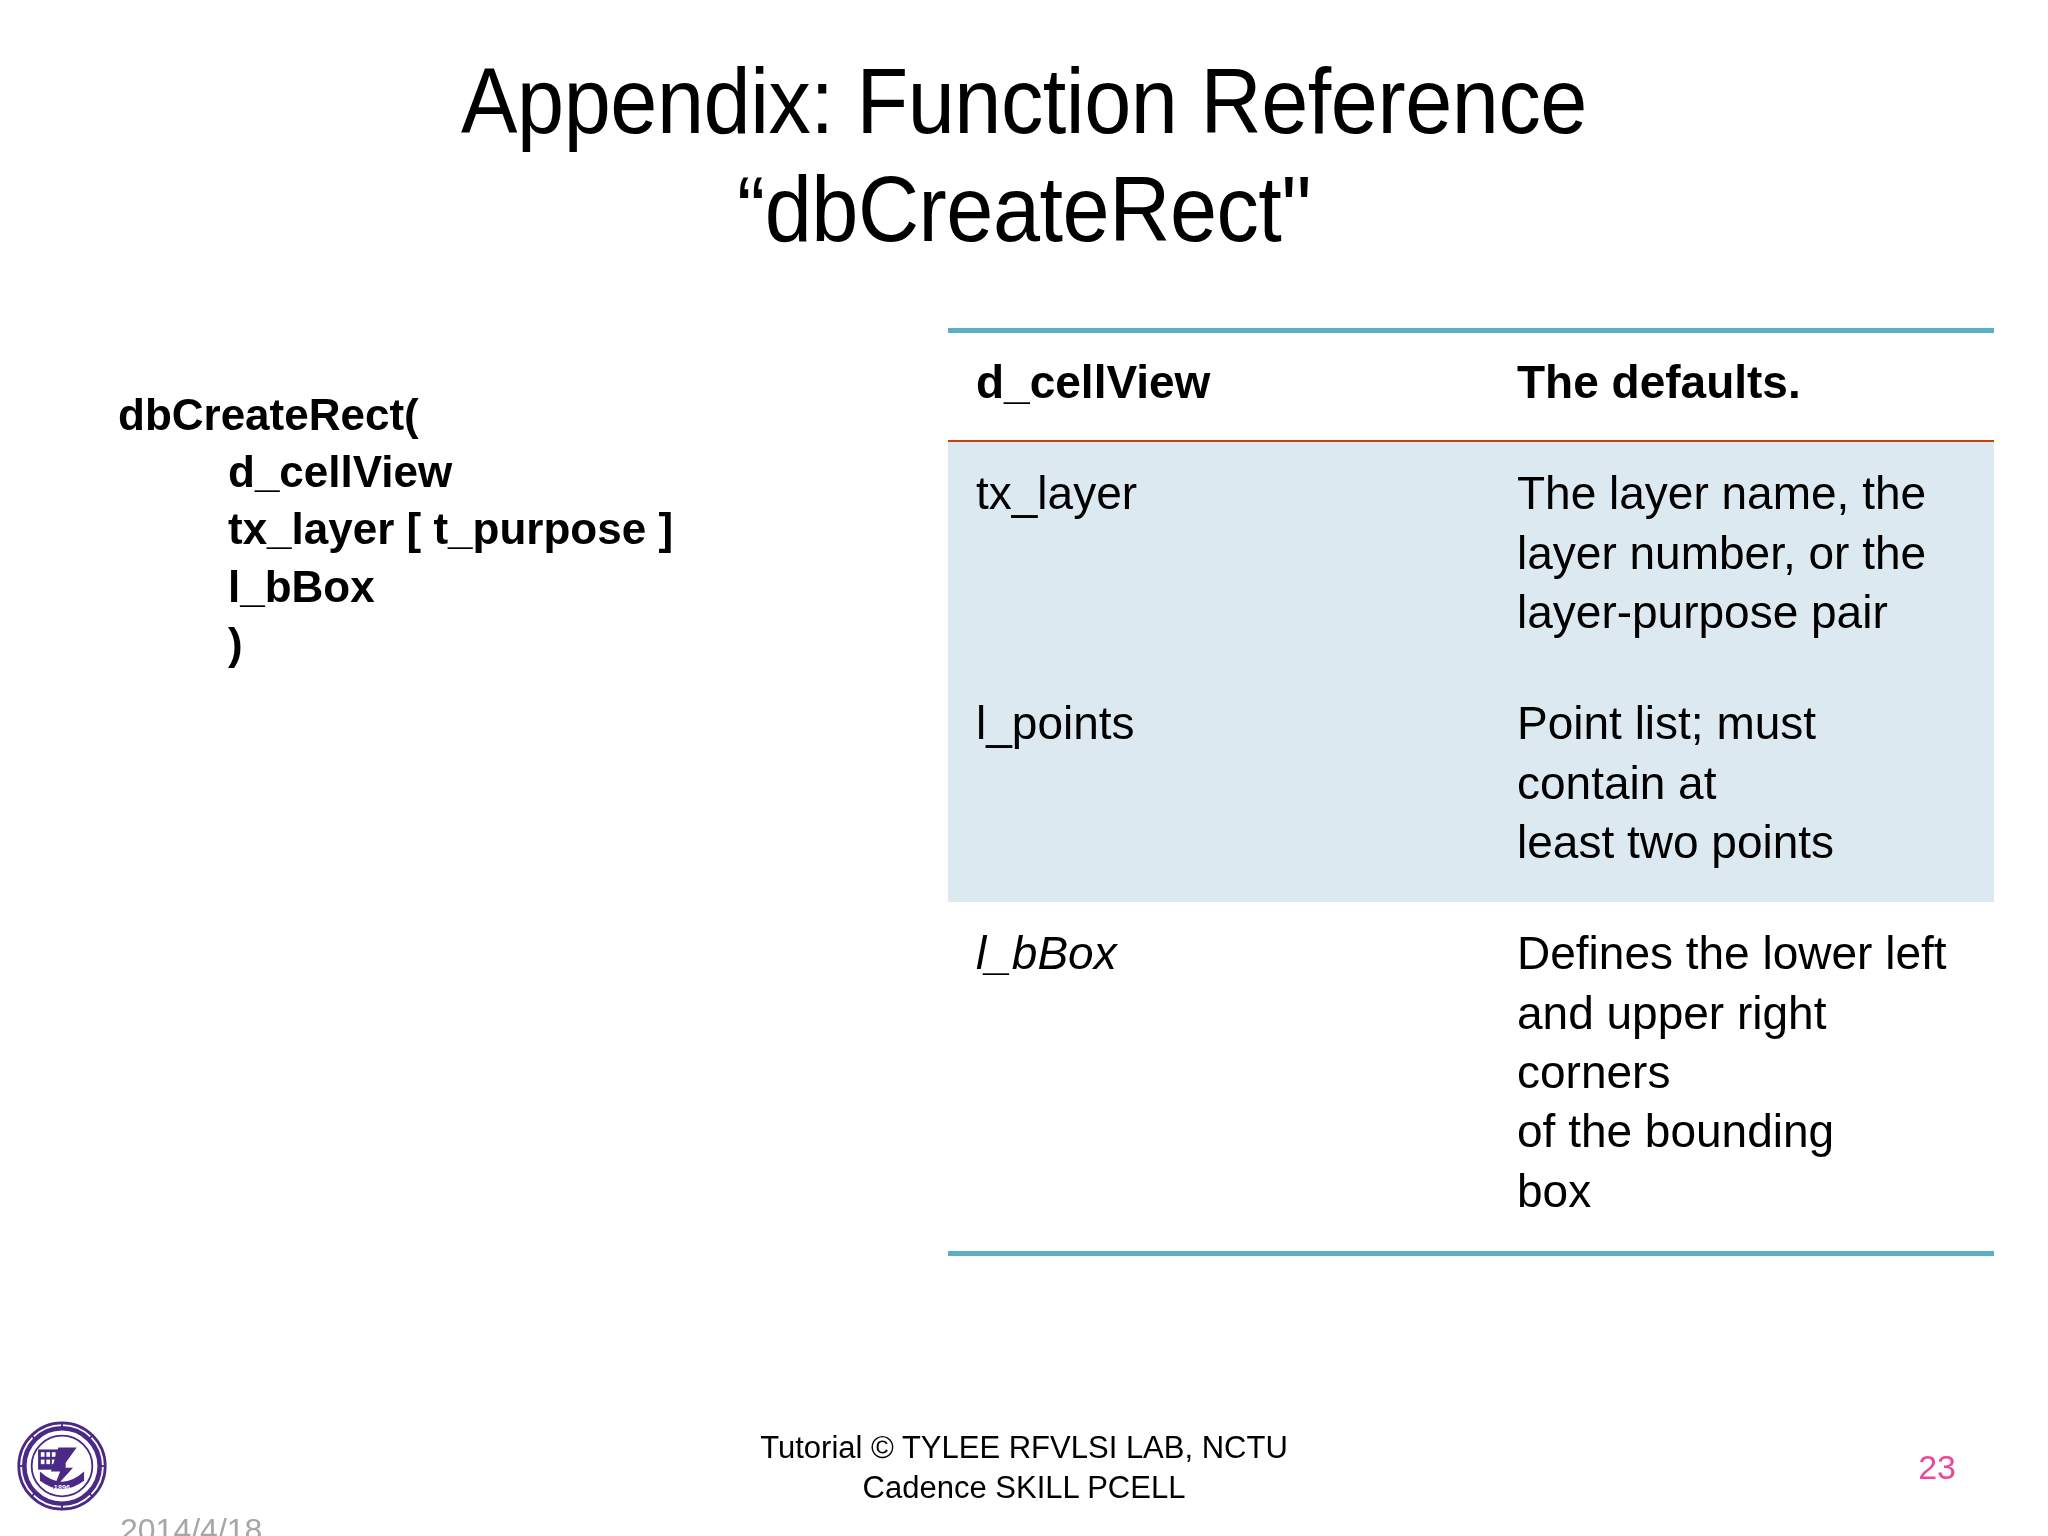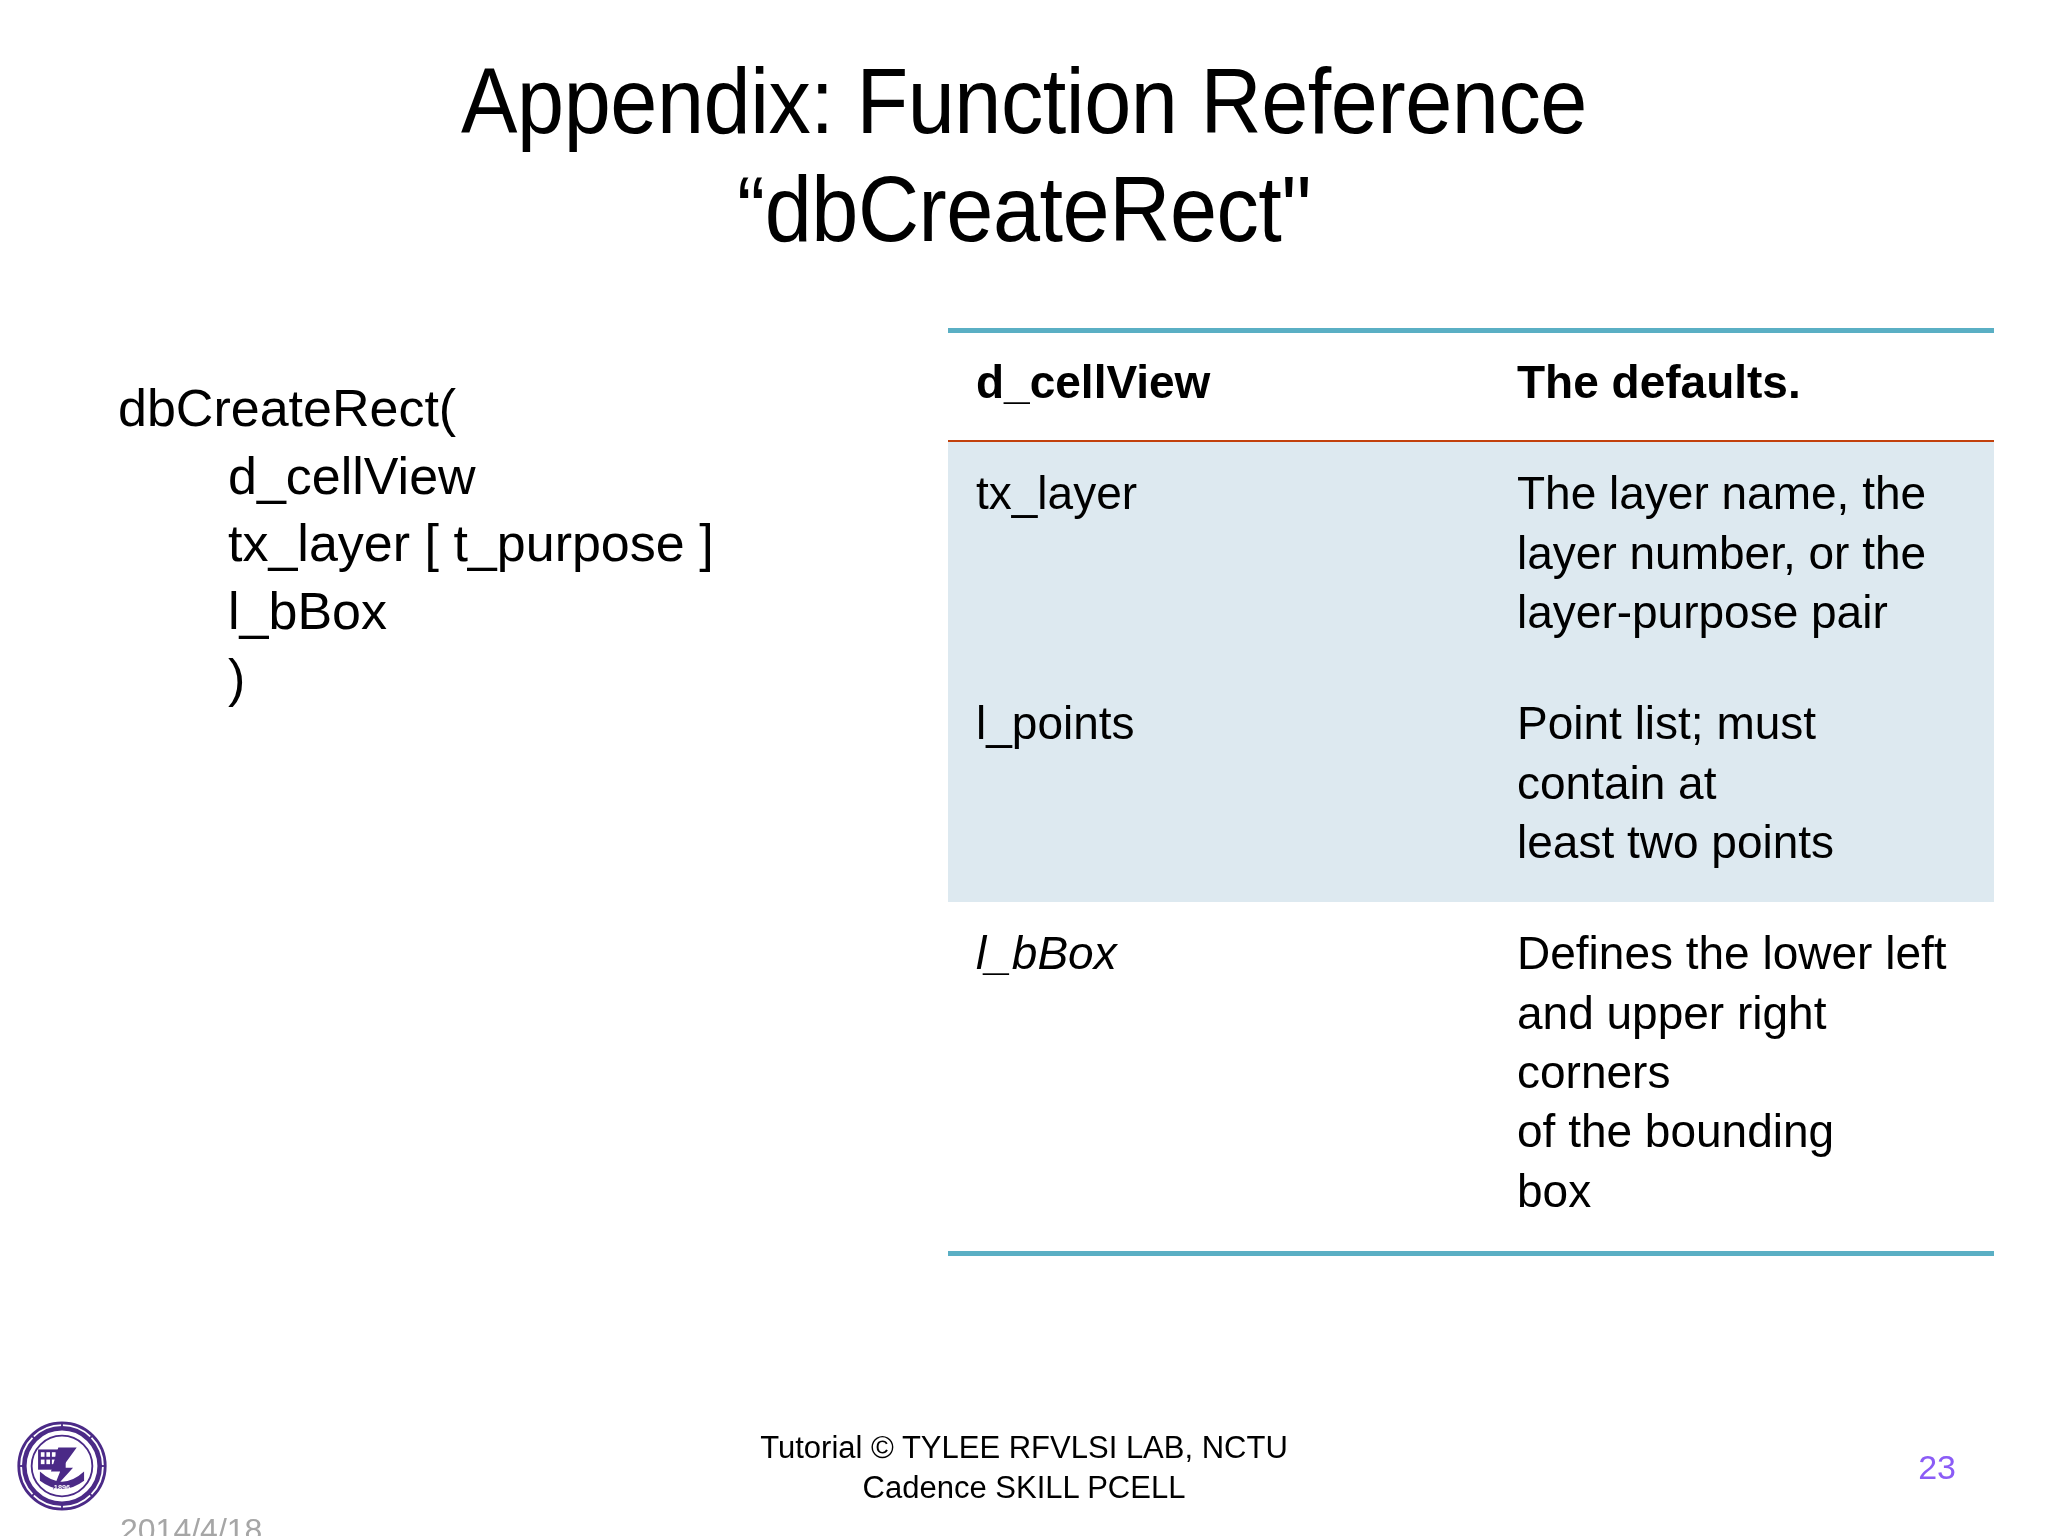--- a/index.html
+++ b/index.html
@@ -29,25 +29,25 @@
     letter-spacing: -0.5px;
     transform: scaleX(0.92);
     transform-origin: center top;
   }
   .slide-title .t-line { display: block; white-space: pre; }
 
   
   .syntax-block {
     position: absolute;
     left: 118px;
-    top: 375px;
+    top: 386px;
     width: 770px;
-    font-size: 52px;
+    font-size: 44px;
     line-height: 1.30;
-    font-weight: 400;
+    font-weight: 700;
   }
   .syntax-line { white-space: pre; display: block; }
   .syntax-line.indent { padding-left: 110px; }
   .syntax-line i, .syntax-line .ital { font-style: italic; }
   .syntax-line.ret { margin-top: 10px; }
 
   
   .param-table {
     position: absolute;
     left: 948px;
@@ -108,21 +108,21 @@
     font-size: 31px;
     line-height: 1.30;
     color: #000000;
   }
   .footer-center span { display: block; white-space: pre; }
   .footer-page {
     position: absolute;
     right: 92px;
     top: 1448px;
     font-size: 34px;
-    color: #8b5cf6;
+    color: #ec4899;
   }
 
   
   .logo {
     position: absolute;
     left: 16px;
     top: 1420px;
     width: 92px;
     height: 92px;
   }

